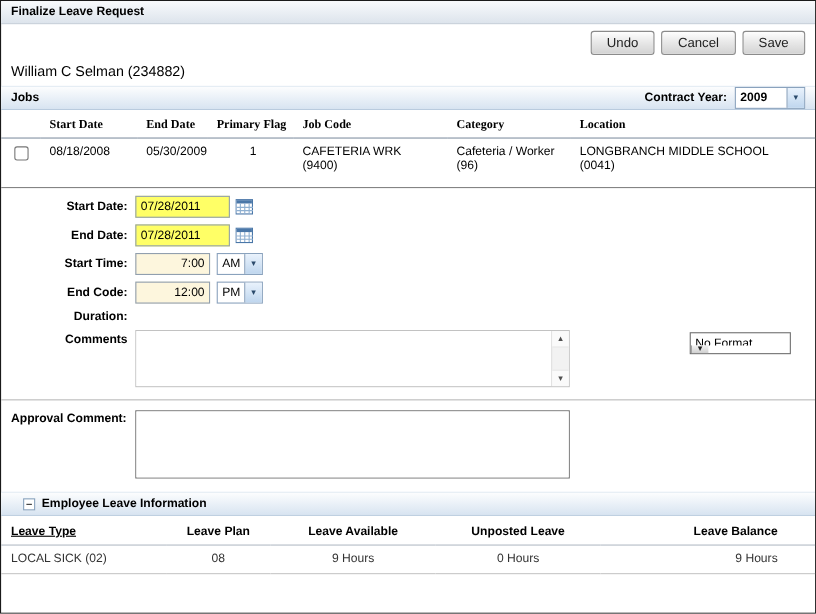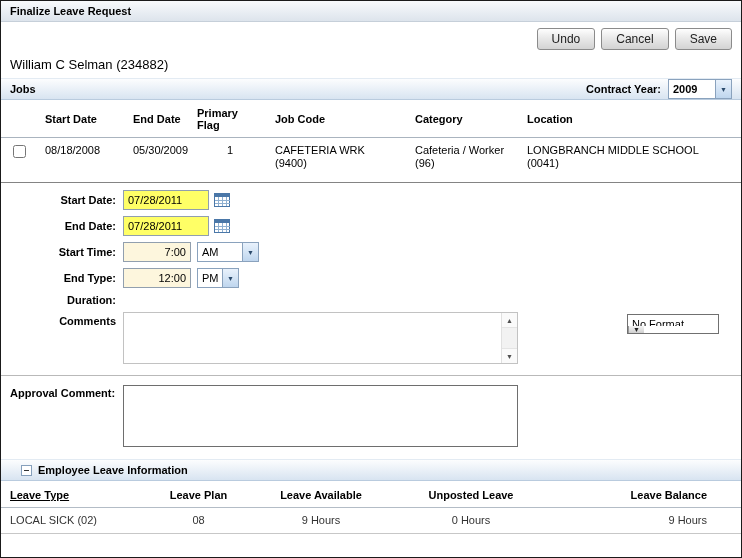--- a/index.html
+++ b/index.html
@@ -30,21 +30,21 @@
     display:flex; align-items:center; height:22px; padding:0 9px;
     background:linear-gradient(#fcfdfe,#d8e4f1);
     border-top:1px solid #e3ebf3; border-bottom:1px solid #b9cbde;
     font-size:11px; font-weight:bold;
   }
   .section-bar .spacer { flex:1; }
 
   table { border-collapse:collapse; width:742px; table-layout:fixed; }
   .jobs-table th {
     font-size:11px; font-weight:bold; text-align:left;
-    padding:7px 4px 6px 8px; border-bottom:1px solid #aab4bf;
+    padding:7px 4px 6px 8px; border-bottom:1px solid #aab4bf;font-family:Liberation Serif, serif;
   }
   .jobs-table td { font-size:11px; padding:6px 4px 8px 8px; vertical-align:top; line-height:13px; }
   .jobs-table .center { text-align:center; }
   .jobs-table input[type=checkbox] { margin:1px 0 0 4px; width:13px; height:13px; }
 
   .rule-dark  { height:1px; background:#848484; margin-top:4px; }
   .rule-light { height:1px; background:#b9b9b9; margin-top:11px; }
 
   .form { padding-top:7px; }
   .frow { display:flex; align-items:center; margin-bottom:6px; }
@@ -211,28 +211,28 @@
           <rect x="0.5" y="1.5" width="15" height="13" fill="#ffffff" stroke="#4a77a8"></rect>
           <rect x="1" y="2" width="14" height="3" fill="#4a77a8"></rect>
           <path d="M4.5 5v9 M8.5 5v9 M12.5 5v9 M1 8.5h15 M1 11.5h15" stroke="#8fb0d1" fill="none"></path>
         </svg>
       </button>
     </div>
 
     <div class="frow">
       <span class="flabel">Start Time:</span>
       <input class="inp inp-time" value="7:00" style="">
-      <span class="combo" style="width:62px;">
+      <span class="combo" style="width:42px;">
         <span class="combo-text">AM</span>
         <span class="combo-btn">▼</span>
       </span>
     </div>
 
     <div class="frow">
-      <span class="flabel">End Type:</span>
+      <span class="flabel">End Code:</span>
       <input class="inp inp-time" value="12:00" style="">
       <span class="combo" style="width:42px;">
         <span class="combo-text">PM</span>
         <span class="combo-btn">▼</span>
       </span>
     </div>
 
     <div class="frow">
       <span class="flabel">Duration:</span>
     </div>

